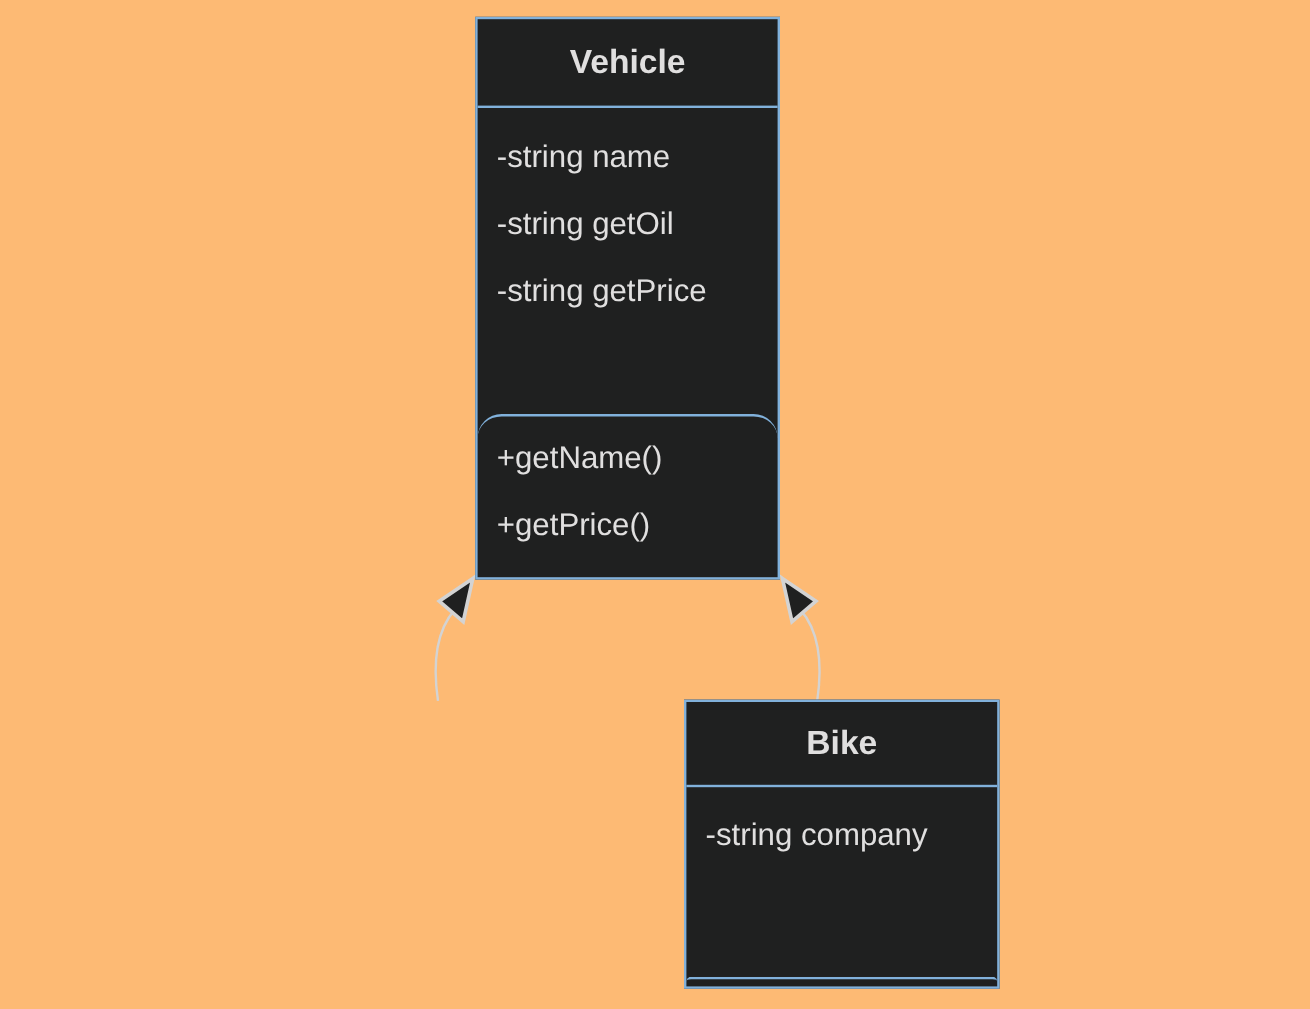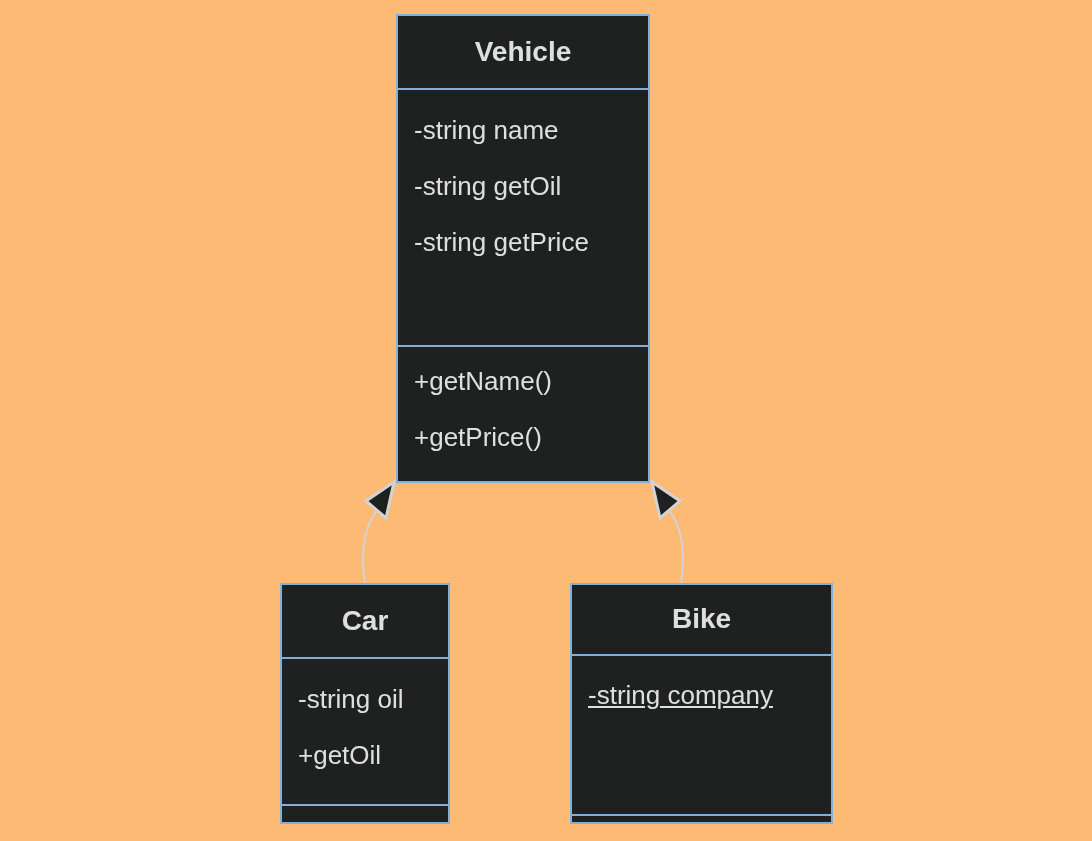--- a/index.html
+++ b/index.html
@@ -26,21 +26,21 @@
     box-sizing:border-box;
     height:72px;
     display:flex;align-items:center;justify-content:center;
     font-size:28px;font-weight:bold;color:#e0dfdf;
   }
   .class-section{
     box-sizing:border-box;
     border-top:2px solid #81b1db;
   }
   .section-attrs{padding-top:12px;}
-  .section-methods{flex:1;padding-top:6px;}
+  .section-methods{flex:1;padding-top:6px;border-radius:20px;}
   .member{
     height:56px;
     display:flex;align-items:center;
     padding-left:16px;
     font-size:26px;color:#e0dfdf;
     white-space:nowrap;
   }
 </style>
 </head>
 <body>
@@ -64,30 +64,22 @@
       <div class="member">-string name</div>
       <div class="member">-string getOil</div>
       <div class="member">-string getPrice</div>
     </div>
     <div class="class-section section-methods">
       <div class="member">+getName()</div>
       <div class="member">+getPrice()</div>
     </div>
   </div>
 
-  <div class="class-box" style="left:280px;top:583px;width:170px;height:241px;">
-    <div class="class-title">Car</div>
-    <div class="class-section section-attrs" style="height:147px;">
-      <div class="member">-string oil</div>
-      <div class="member">+getOil</div>
-    </div>
-    <div class="class-section section-methods"></div>
-  </div>
 
   <div class="class-box" style="left:570px;top:583px;width:263px;height:241px;">
     <div class="class-title">Bike</div>
-    <div class="class-section section-attrs" style="height:167px;text-decoration:underline;">
+    <div class="class-section section-attrs" style="height:167px;">
       <div class="member">-string company</div>
     </div>
     <div class="class-section section-methods"></div>
   </div>
 
 </div>
 
 </body></html>

